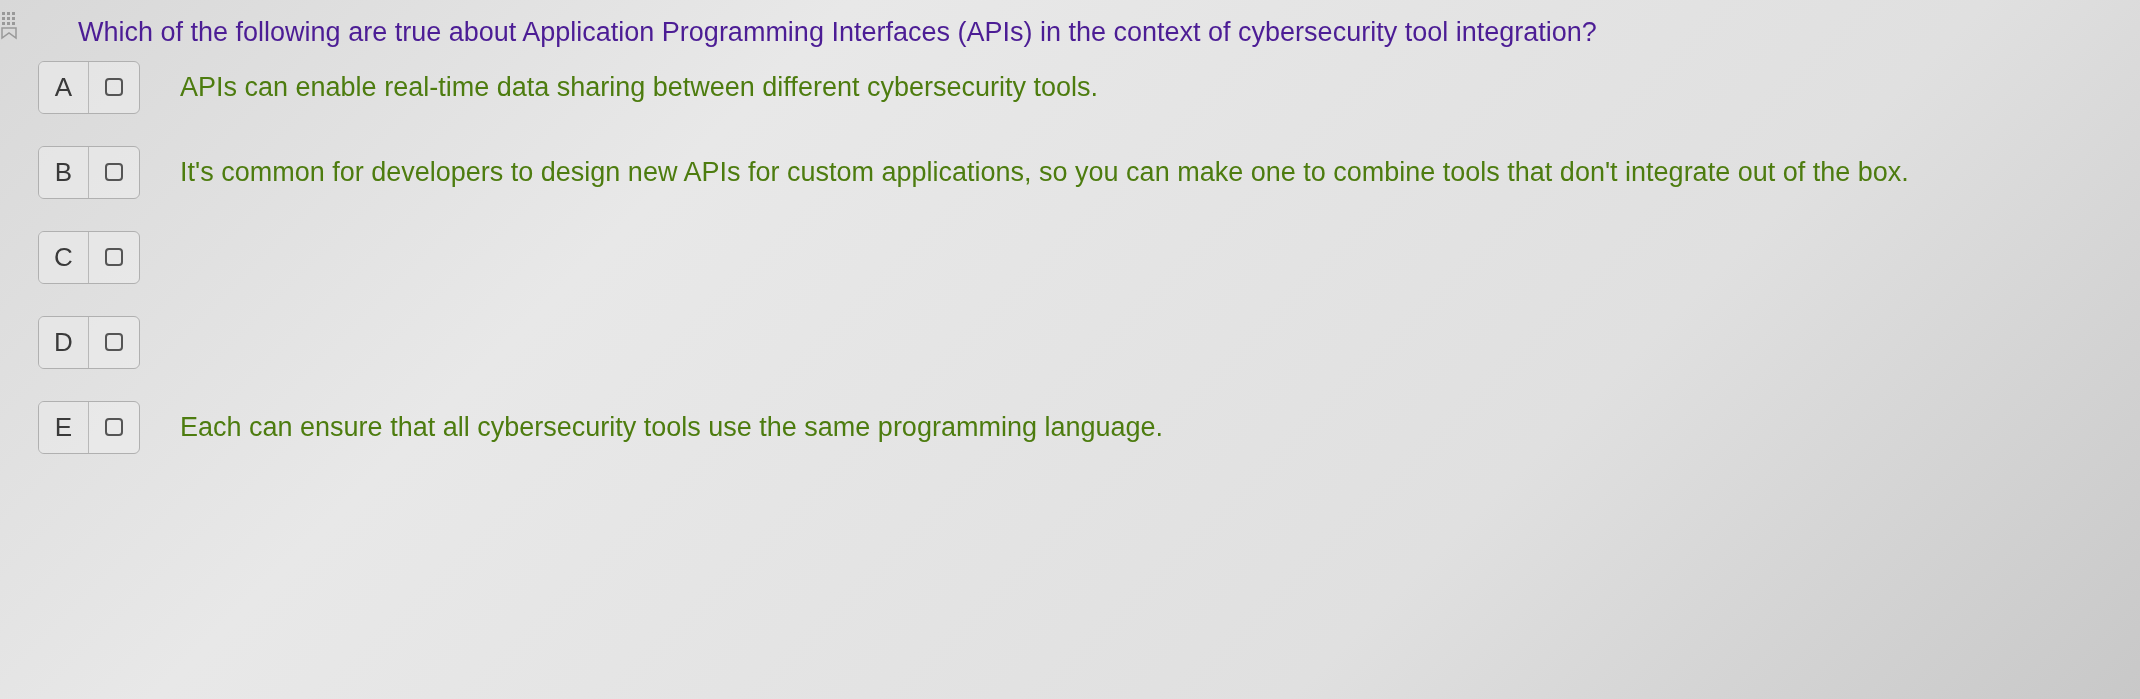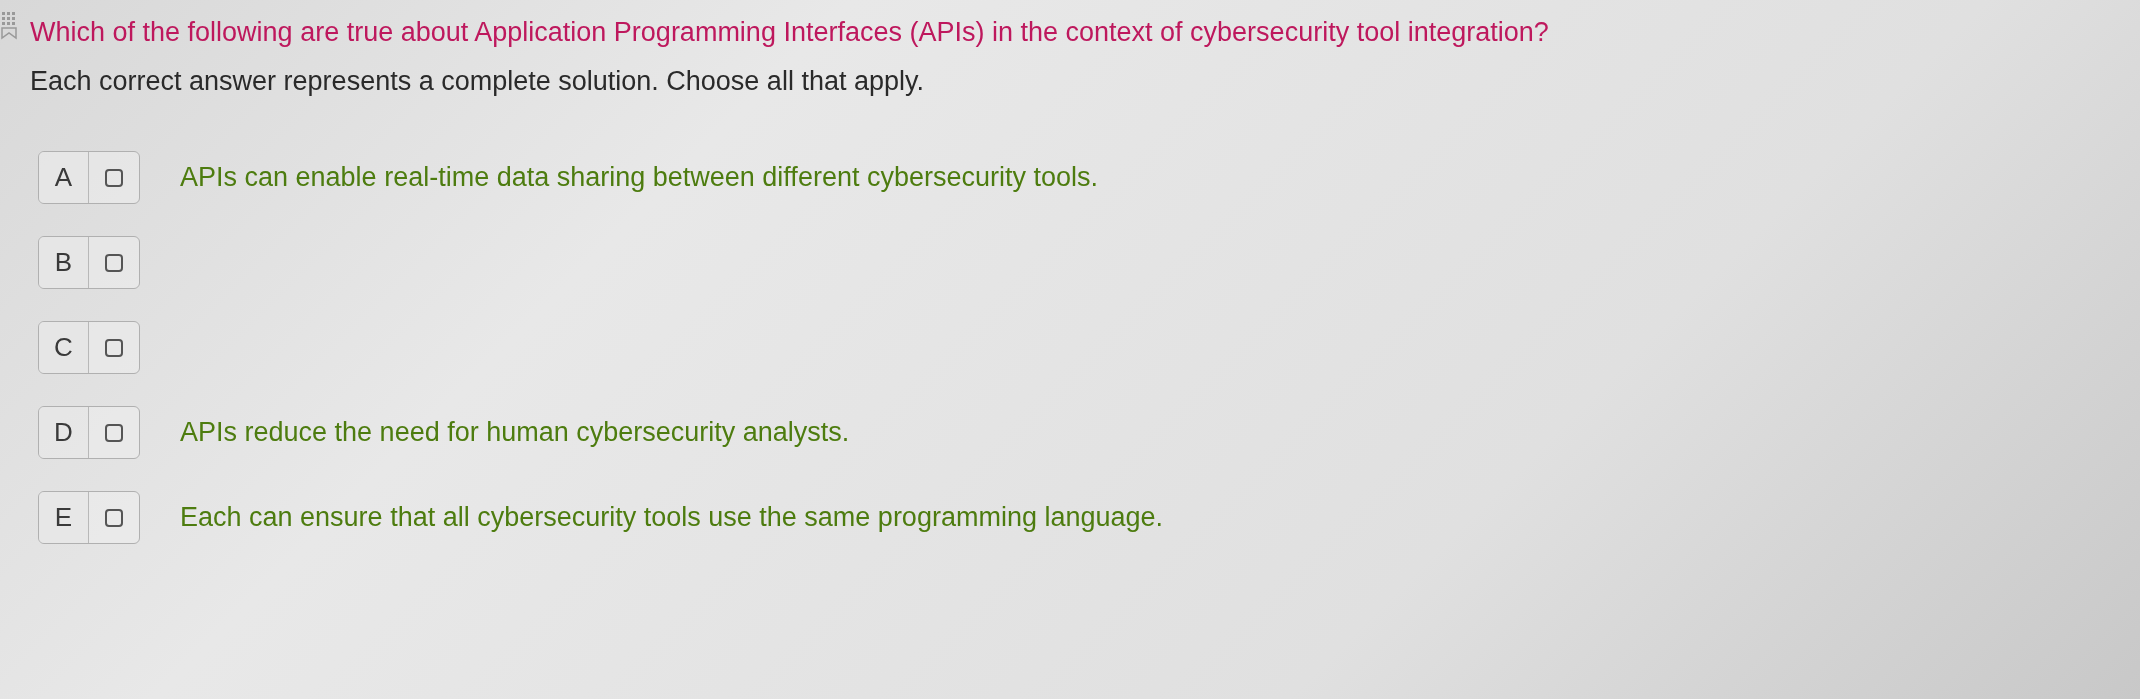--- a/index.html
+++ b/index.html
@@ -26,22 +26,23 @@
     .bookmark-tab svg {
       width: 18px;
       height: 30px;
     }
     .question-container {
       padding: 12px 30px 20px 30px;
     }
     .question-text {
       font-size: 27px;
       line-height: 1.5;
-      color: #be185d;
+      color: #4c1d95;
       margin-bottom: 8px;
+      margin-left: 48px;
     }
     .instruction-text {
       font-size: 27px;
       line-height: 1.5;
       color: #2a2a2a;
       margin-bottom: 50px;
     }
     .options-container {
       padding-left: 8px;
     }
@@ -105,60 +106,59 @@
     <rect x="12" y="7" width="3" height="3" fill="#999"></rect>
     <rect x="2" y="12" width="3" height="3" fill="#999"></rect>
     <rect x="7" y="12" width="3" height="3" fill="#999"></rect>
     <rect x="12" y="12" width="3" height="3" fill="#999"></rect>
     <path d="M 2 18 L 16 18 L 16 28 L 9 23 L 2 28 Z" fill="none" stroke="#999" stroke-width="1.5"></path>
   </svg>
 </div>
 
 <div class="question-container">
   <div class="question-text">Which of the following are true about Application Programming Interfaces (APIs) in the context of cybersecurity tool integration?</div>
-  <div class="instruction-text">Each correct answer represents a complete solution. Choose all that apply.</div>
 
   <div class="options-container">
 
     <div class="option-row">
       <div class="option-button">
         <div class="option-letter">A</div>
         <div class="option-checkbox-cell">
           <div class="checkbox-square"></div>
         </div>
       </div>
       <div class="option-text">APIs can enable real-time data sharing between different cybersecurity tools.</div>
     </div>
 
     <div class="option-row">
       <div class="option-button">
         <div class="option-letter">B</div>
         <div class="option-checkbox-cell">
           <div class="checkbox-square"></div>
         </div>
       </div>
+      <div class="option-text">It's common for developers to design new APIs for custom applications, so you can make one to combine tools that don't integrate out of the box.</div>
     </div>
 
     <div class="option-row">
       <div class="option-button">
         <div class="option-letter">C</div>
         <div class="option-checkbox-cell">
           <div class="checkbox-square"></div>
         </div>
       </div>
     </div>
 
     <div class="option-row">
       <div class="option-button">
         <div class="option-letter">D</div>
         <div class="option-checkbox-cell">
           <div class="checkbox-square"></div>
         </div>
       </div>
-      <div class="option-text">APIs reduce the need for human cybersecurity analysts.</div>
     </div>
 
     <div class="option-row" style="margin-bottom:0;">
       <div class="option-button">
         <div class="option-letter">E</div>
         <div class="option-checkbox-cell">
           <div class="checkbox-square"></div>
         </div>
       </div>
       <div class="option-text">Each can ensure that all cybersecurity tools use the same programming language.</div>

